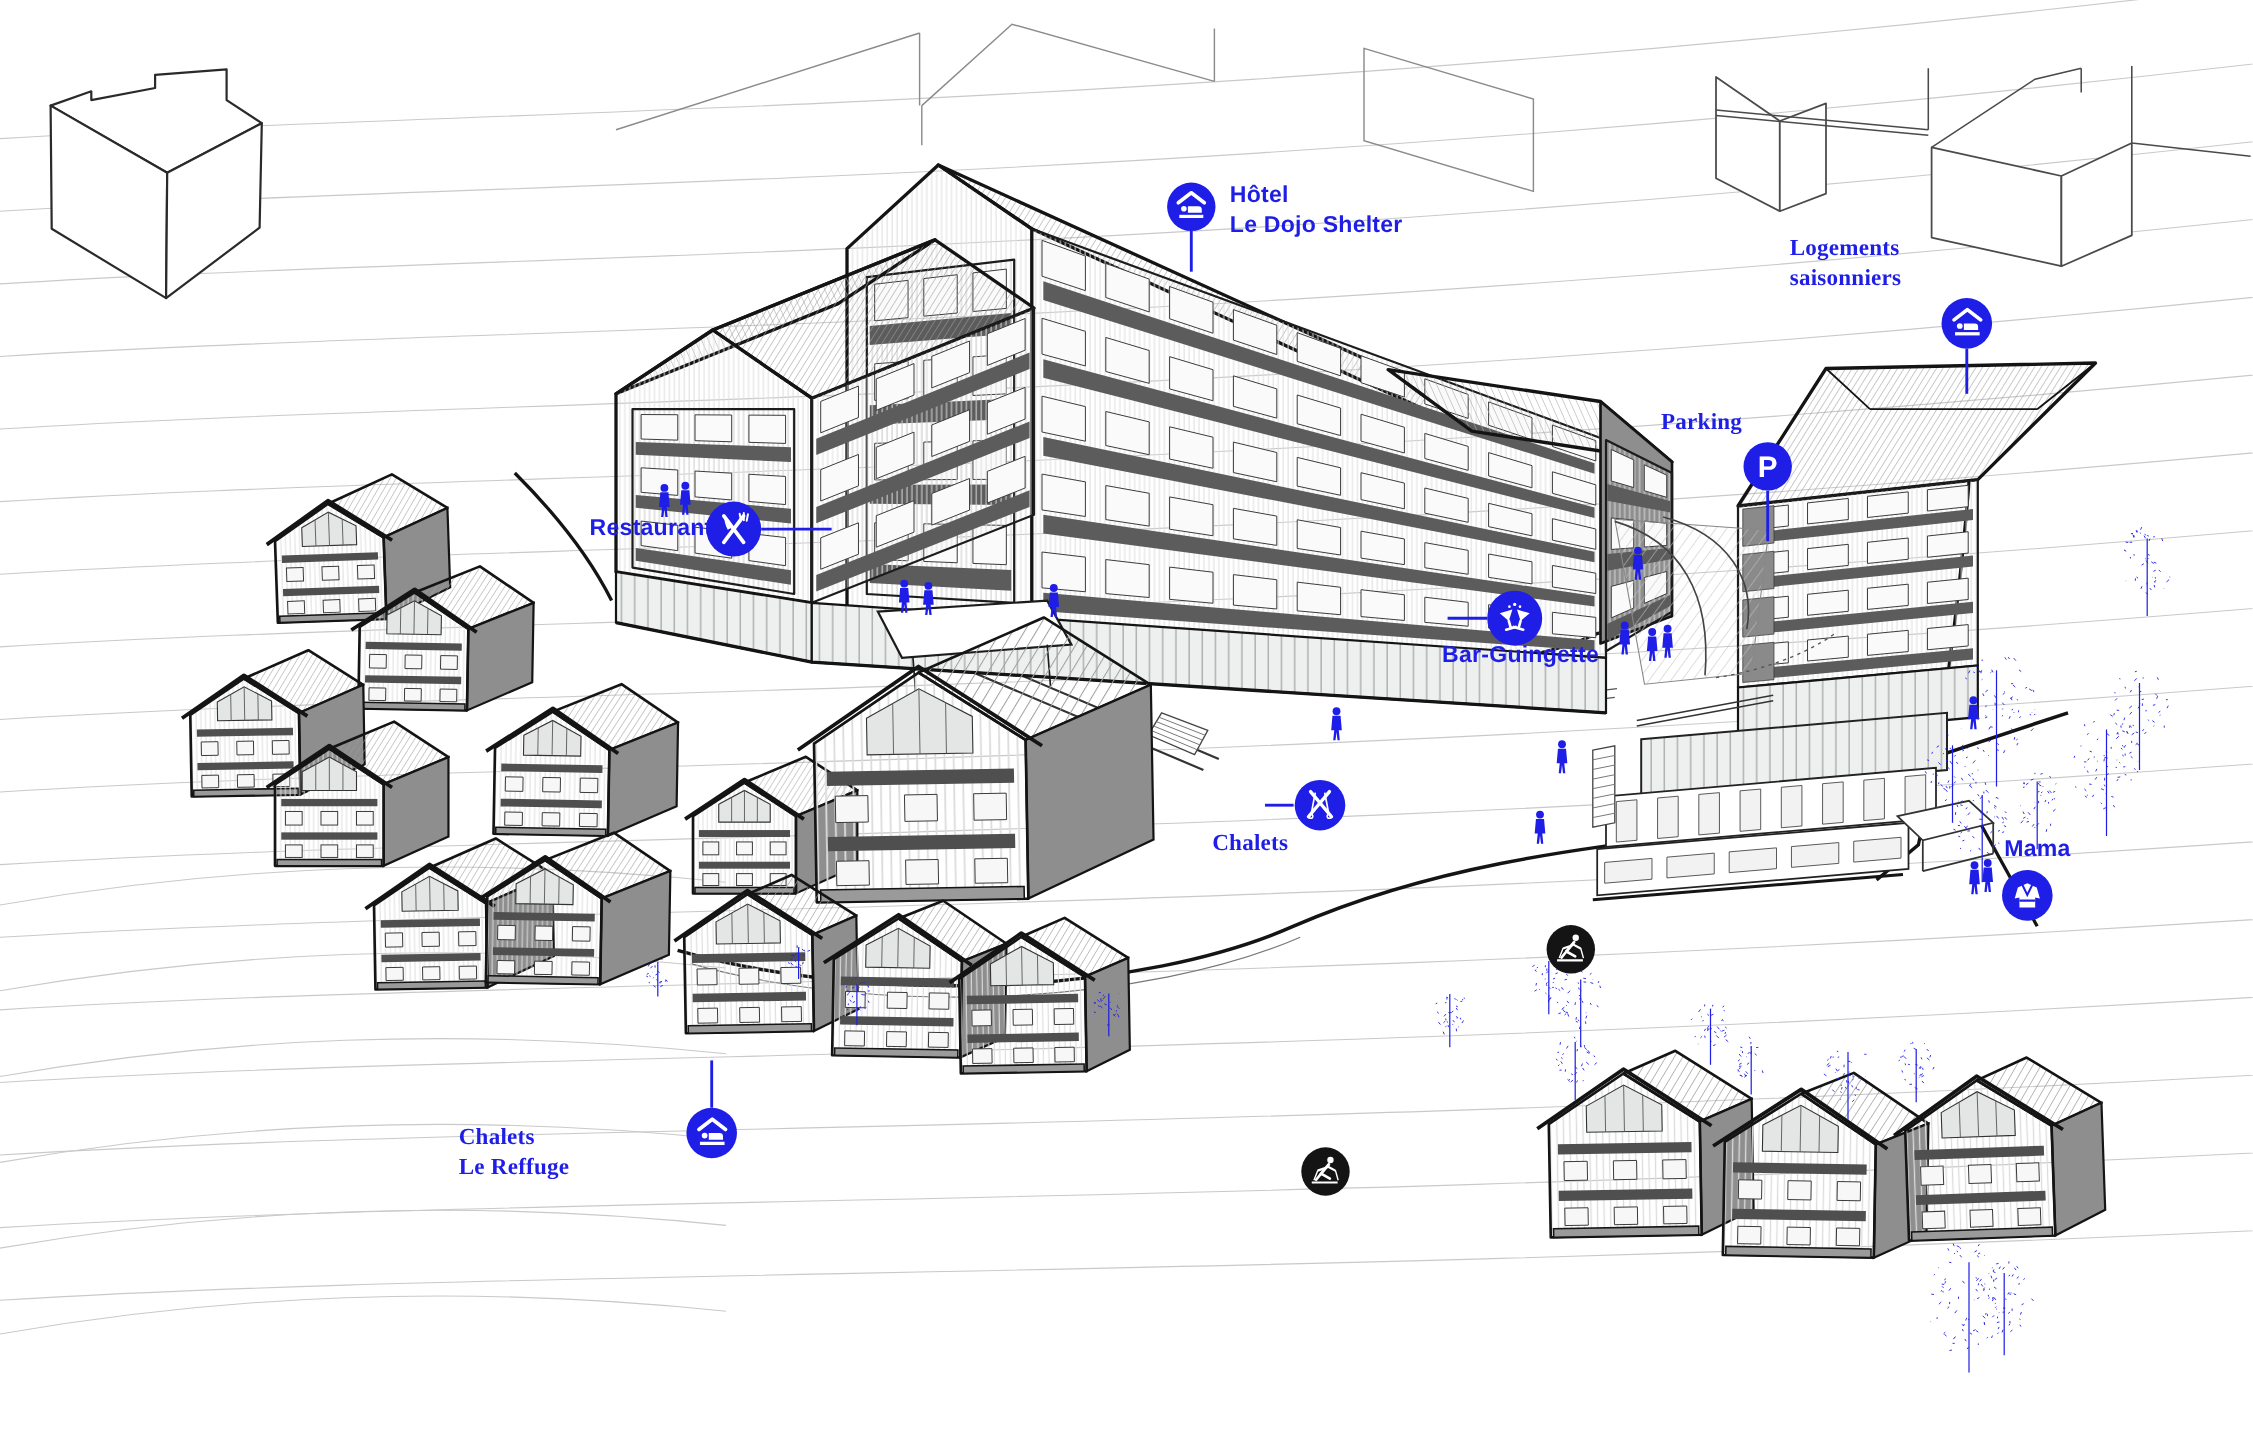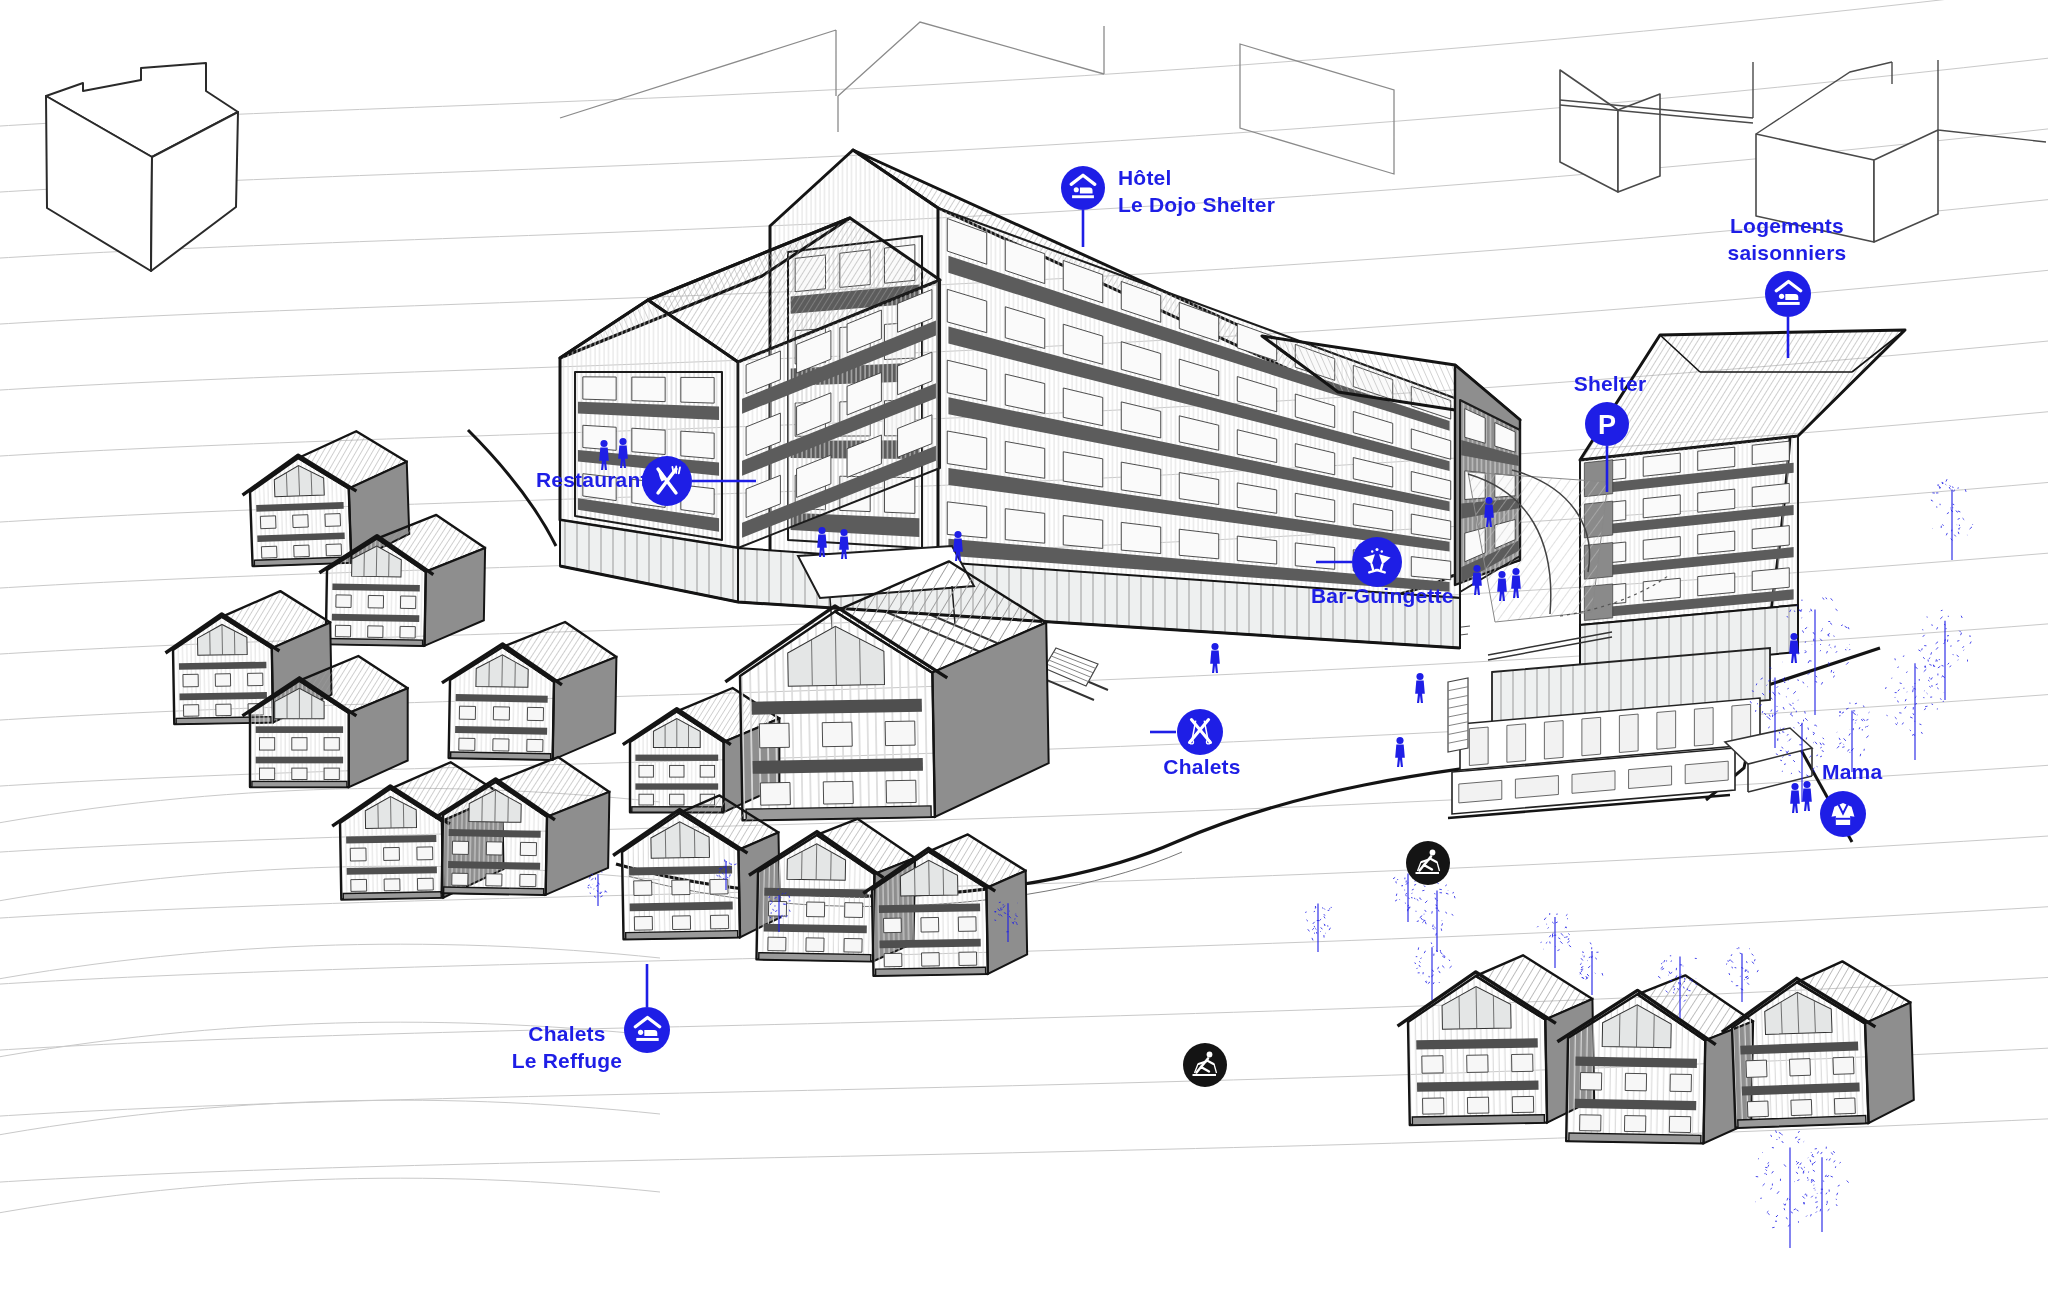--- a/index.html
+++ b/index.html
@@ -1,21 +1,21 @@
 <!DOCTYPE html>
 <html style="--accent: #1E1EE6; --badge: #141414;"><head>
 <meta charset="utf-8">
 <style>
   html,body{margin:0;padding:0;background:#ffffff;}
   #stage{position:relative;width:2048px;height:1248px;background:#ffffff;overflow:hidden;
          font-family:"Liberation Sans", sans-serif;}
   #scene{position:absolute;left:0;top:0;}
   .lbl{position:absolute;color:var(--accent,#1E1EE6);font-weight:bold;font-size:21px;
        line-height:27px;letter-spacing:.2px;white-space:nowrap;}
-  .lbl.center{text-align:center;}
+  .lbl.center{font-family:Liberation Serif, serif;}
   .marker{position:absolute;border-radius:50%;background:var(--accent,#1E1EE6);
           display:grid;place-items:center;}
   .marker.black{background:var(--badge,#141414);}
   .marker svg{display:block;}
 </style>
 </head>
 <body>
 
 <div id="stage">
   <svg id="scene" width="2048" height="1311" viewBox="0 0 2048 1311">
@@ -1488,21 +1488,21 @@
 
   <div class="lbl" style="left:1118px;top:164px">
     <div>Hôtel</div>
     <div>Le Dojo Shelter</div>
   </div>
   <div class="lbl center" style="left:1627px;top:212px;width:320px">
     <div>Logements</div>
     <div>saisonniers</div>
   </div>
   <div class="lbl center" style="left:1510px;top:370px;width:200px">
-    <div>Shelter</div>
+    <div>Parking</div>
   </div>
   <div class="lbl" style="left:536px;top:466px">
     <div>Restaurant</div>
   </div>
   <div class="lbl" style="left:1311px;top:582px">
     <div>Bar-Guingette</div>
   </div>
   <div class="lbl center" style="left:1102px;top:753px;width:200px">
     <div>Chalets</div>
   </div>

